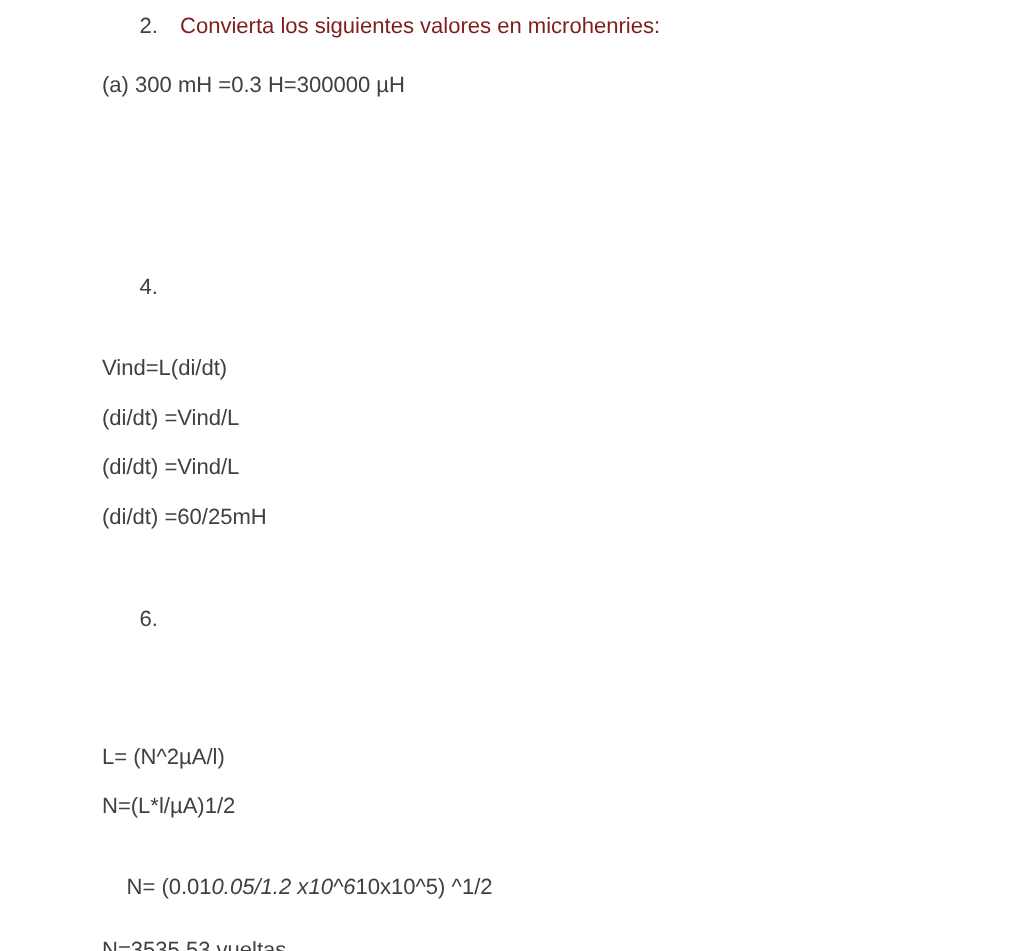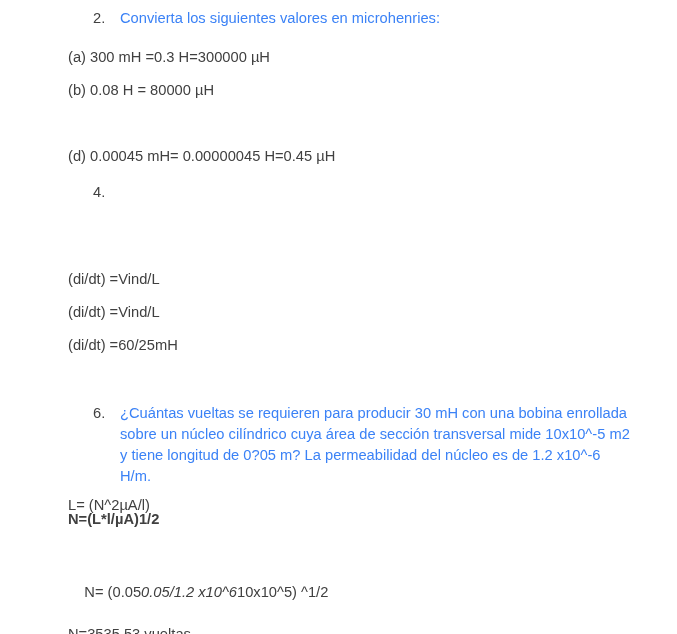--- a/index.html
+++ b/index.html
@@ -40,21 +40,21 @@
     font-size: 14.7px;
     line-height: 21px;
     color: #404040;
     white-space: nowrap;
   }
 
   .problem-body {
     flex: 1 1 auto;
     font-size: 14.7px;
     line-height: 21px;
-    color: #3b82f6;
+    color: #7f1d1d;
     max-width: 514px;
   }
 
   
   .body-line {
     font-size: 14.7px;
     line-height: 21px;
     color: #404040;
     white-space: pre-wrap;
   }
@@ -85,45 +85,43 @@
 
 <div class="page">
 
   <div class="abs problem indent-num" style="top:8px;">
     <span class="problem-number">2.</span>
     <span class="problem-body">Convierta los siguientes valores en microhenries:</span>
   </div>
 
   <div class="abs body-line indent-body" style="top:47px;">(a) 300 mH =0.3 H=300000 µH</div>
 
-  <div class="abs body-line indent-body" style="top:80px;">(b) 0.08 H = 80000 µH</div>
 
 
-  <div class="abs body-line indent-body" style="top:146px;">(d) 0.00045 mH= 0.00000045 H=0.45 µH</div>
 
   <div class="abs problem indent-num" style="top:182px;">
     <span class="problem-number">4.</span>
   </div>
 
+  <div class="abs body-line indent-body" style="top:236px;">Vind=L(di/dt)</div>
 
   <div class="abs body-line indent-body" style="top:269px;">(di/dt) =Vind/L</div>
 
   <div class="abs body-line indent-body" style="top:302px;">(di/dt) =Vind/L</div>
 
   <div class="abs body-line indent-body" style="top:335px;">(di/dt) =60/25mH</div>
 
 
   <div class="abs problem indent-num" style="top:403px;">
     <span class="problem-number">6.</span>
-    <span class="problem-body">¿Cuántas vueltas se requieren para producir 30 mH con una bobina enrollada sobre un núcleo cilíndrico cuya área de sección transversal mide 10x10^-5 m2 y tiene longitud de 0?05 m? La permeabilidad del núcleo es de 1.2 x10^-6 H/m.</span>
   </div>
 
   <div class="abs body-line indent-body" style="top:495px;">L= (N^2µA/l)</div>
 
-  <div class="abs body-line indent-body" style="top:509px;font-weight:bold;">N=(L*l/µA)1/2</div>
+  <div class="abs body-line indent-body" style="top:528px;">N=(L*l/µA)1/2</div>
 
   <div class="abs body-line indent-body" style="top:561px;">
-    <span>N= (0.05</span><span class="italic">0.05/1.2 x10^6</span><span>10x10^5) ^1/2</span>
+    <span>N= (0.01</span><span class="italic">0.05/1.2 x10^6</span><span>10x10^5) ^1/2</span>
   </div>
 
   <div class="abs body-line indent-body" style="top:624px;">N=3535.53 vueltas</div>
 
 </div>
 
 </body></html>

